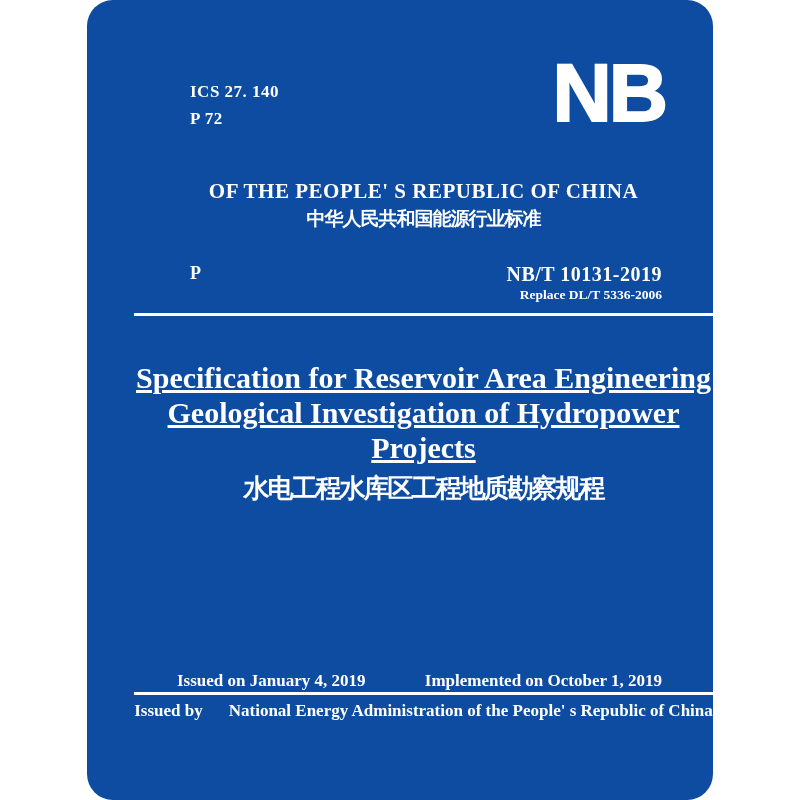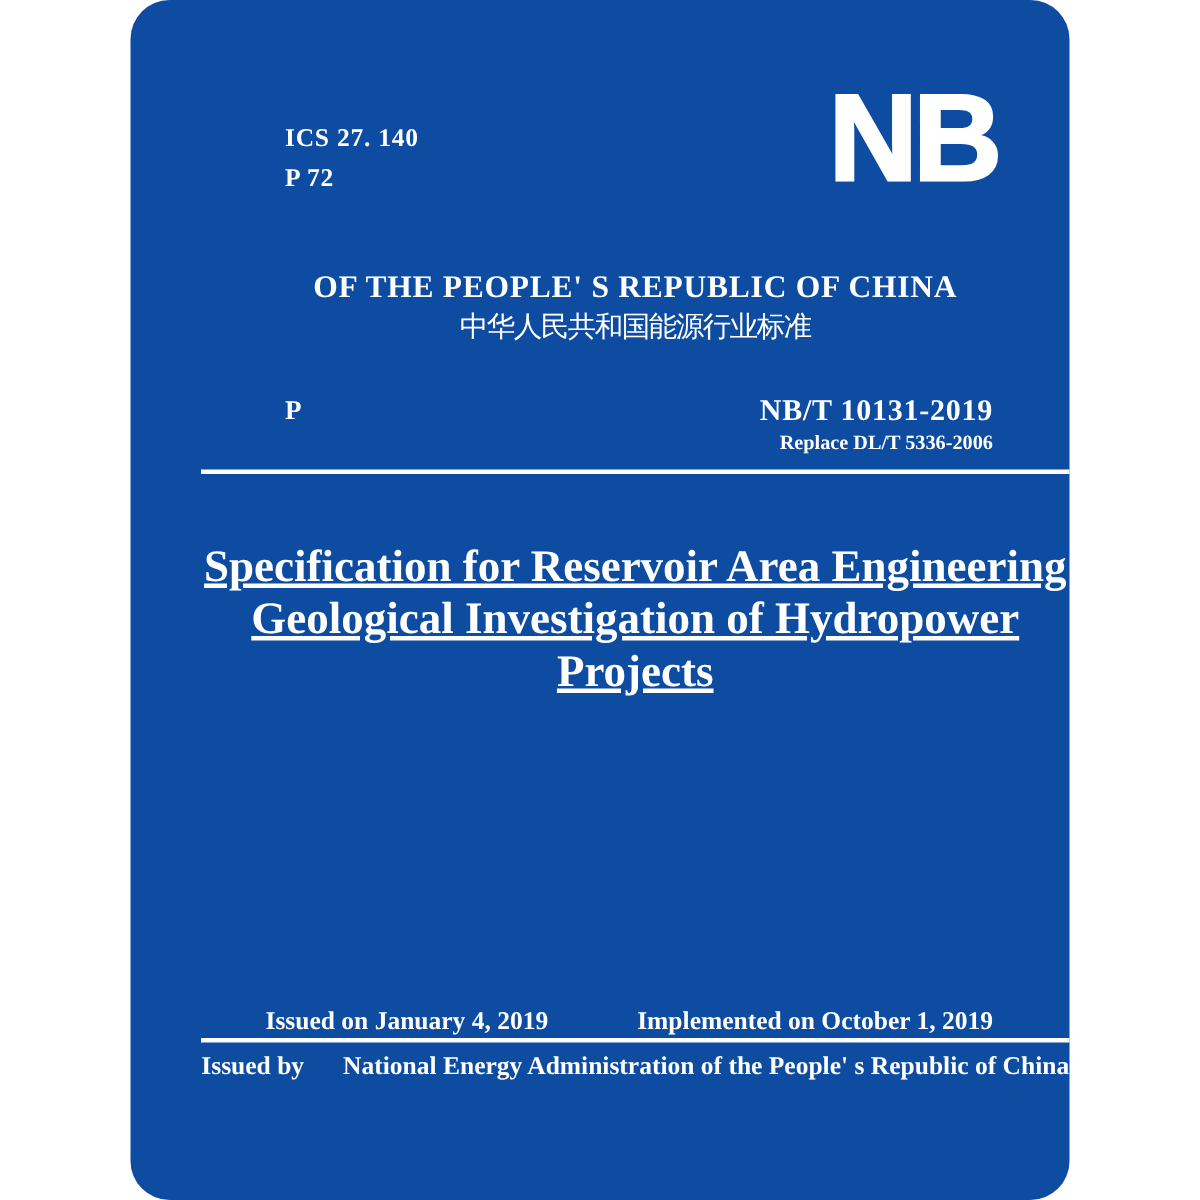--- a/index.html
+++ b/index.html
@@ -46,21 +46,21 @@
     text-align: center;
   }
   .heading .h-en {
     font-size: 21px; font-weight: bold;
     line-height: 24px;
     letter-spacing: 0.5px;
   }
   .heading .h-zh {
     margin-top: 5px;
     font-family: "Liberation Sans", "DejaVu Sans", sans-serif;
-    font-size: 19px; font-weight: normal;
+    font-size: 19px; font-weight: bold;
     letter-spacing: -1px;
     line-height: 22px;
   }
   .designation-row {
     position: absolute;
     left: 103px; right: 51px; top: 263px;
     display: flex;
     justify-content: space-between;
     align-items: flex-start;
     font-weight: bold;
@@ -138,20 +138,21 @@
       <span class="num">NB/T 10131-2019</span>
     </div>
 
     <div class="replaces">Replace DL/T 5336-2006</div>
 
     <div class="rule rule-top"></div>
 
     <div class="title-block">
       <div class="t-en">Specification for Reservoir Area Engineering</div>
       <div class="t-en">Geological Investigation of Hydropower Projects</div>
+      <div class="t-zh">水电工程水库区工程地质勘察规程</div>
     </div>
 
     <div class="dates-row">
       <span>Issued on January 4, 2019</span>
       <span>Implemented on October 1, 2019</span>
     </div>
 
     <div class="rule rule-bottom"></div>
 
     <div class="issued-by">

